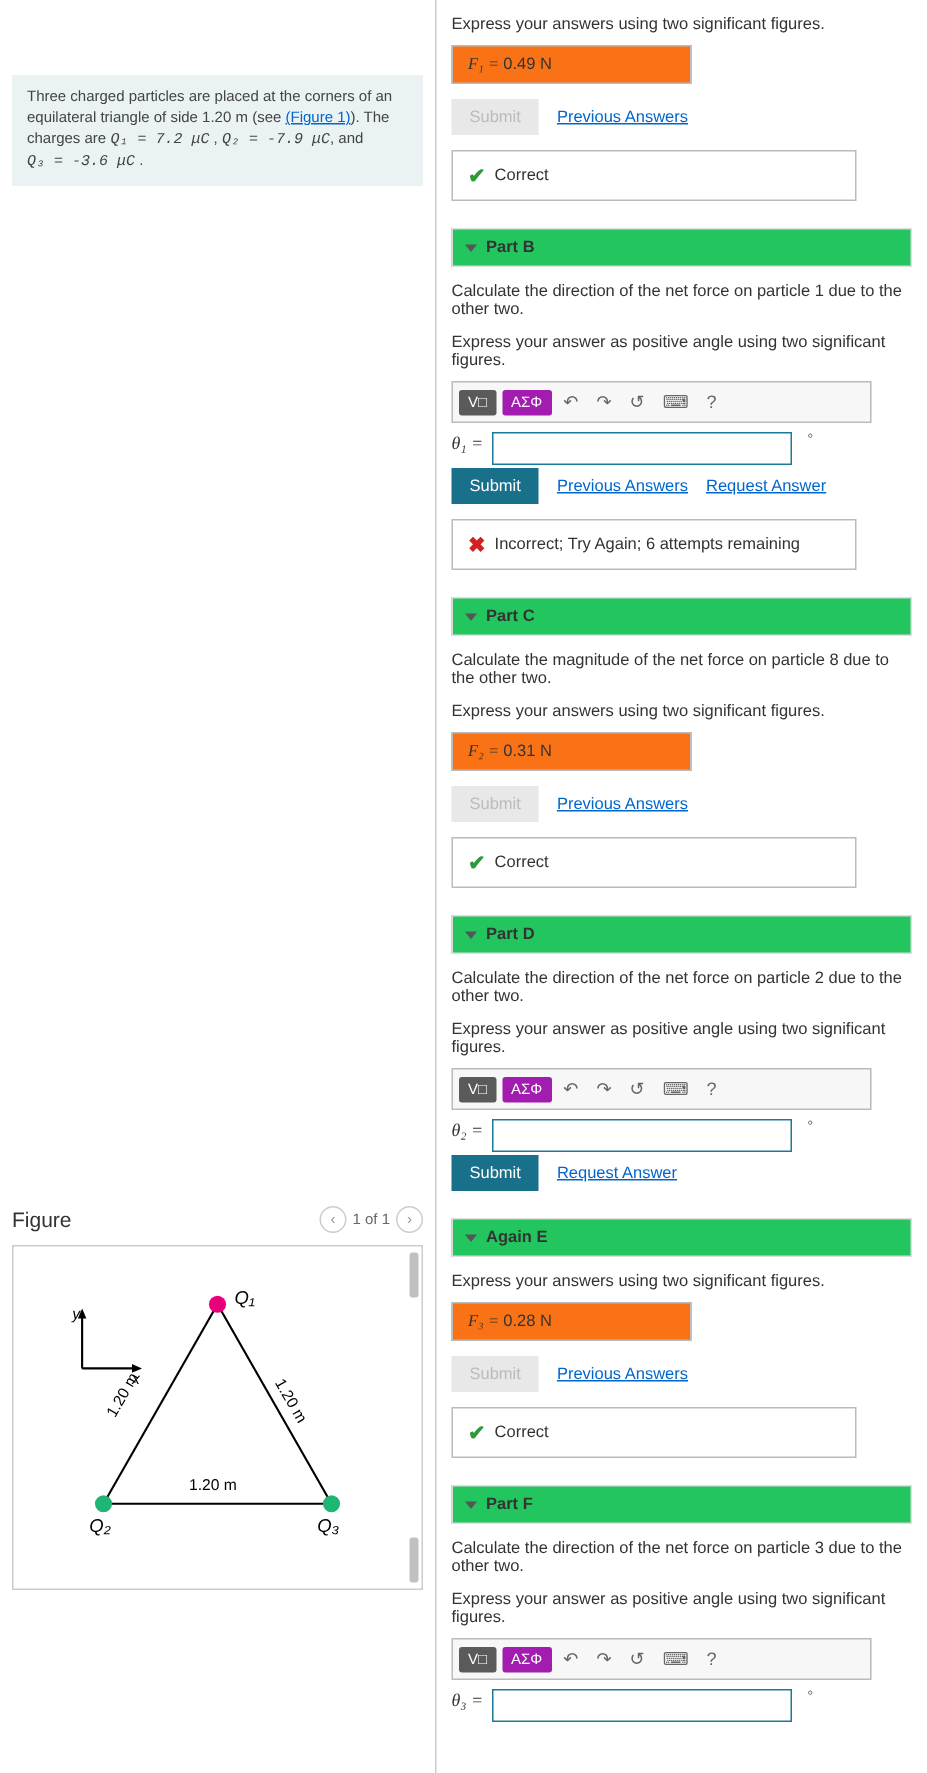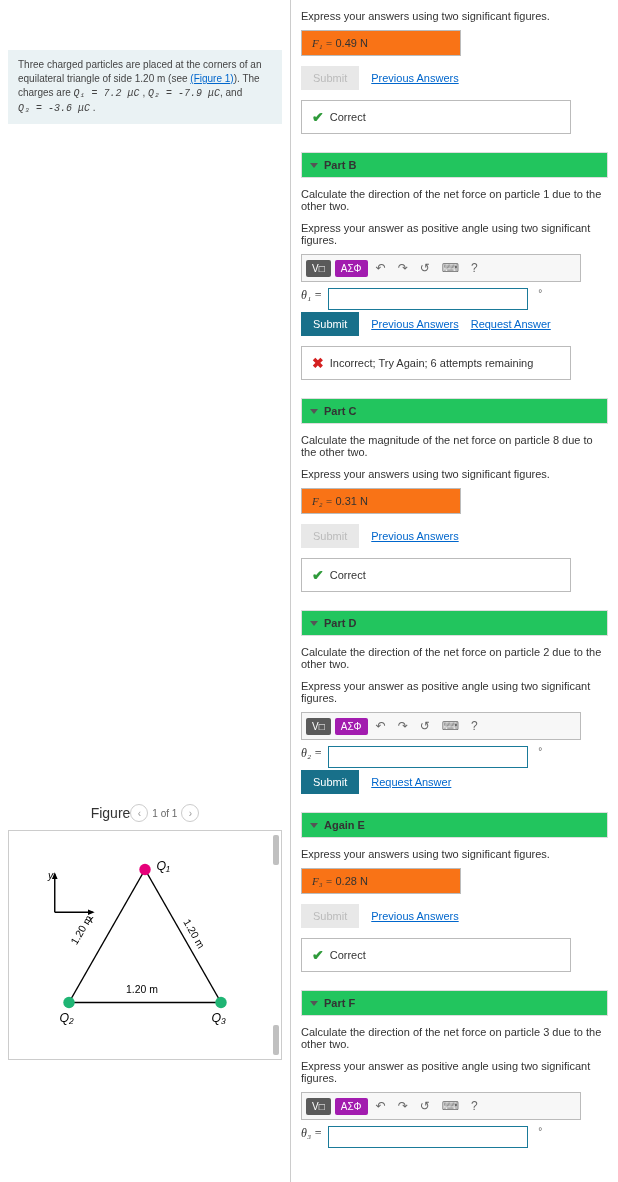--- a/index.html
+++ b/index.html
@@ -4,21 +4,21 @@
 <style>
 *{box-sizing:border-box;margin:0;padding:0;font-family:Arial,Helvetica,sans-serif}
 body{background:#fff;font-size:11px;color:#333;width:618px}
 .wrap{display:flex}
 .left{width:290px;padding:10px 8px}
 .right{flex:1;border-left:1px solid #ccc;padding:0 10px;min-height:1182px}
 .problem-text{background:#eaf2f4;padding:8px 10px;font-size:10px;line-height:1.4;color:#444;margin-top:40px}
 .problem-text .fig-link{color:#0066cc;text-decoration:underline}
 .problem-text em{font-style:italic;font-family:Liberation Mono, monospace}
 .figure-section{margin-top:680px}
-.figure-head{display:flex;align-items:center;justify-content:center;margin-bottom:8px}
+.figure-head{display:flex;align-items:center;justify-content:space-between;margin-bottom:8px}
 .figure-title{font-size:14px;color:#333}
 .fig-nav{display:flex;align-items:center;gap:4px;font-size:10px;color:#666}
 .nav-btn{width:18px;height:18px;border:1px solid #ccc;border-radius:50%;display:flex;align-items:center;justify-content:center;background:#fff;color:#999;font-size:10px}
 .figure-box{border:1px solid #ccc;height:230px;position:relative;padding:10px}
 .scroll-thumb{position:absolute;right:2px;top:4px;width:6px;height:30px;background:#c0c0c0;border-radius:2px}
 .scroll-thumb.bt{top:auto;bottom:4px}
 .instr{font-size:11px;color:#333;margin:10px 0 8px}
 .ans-box{border:1px solid #bbb;padding:6px 10px;width:160px;font-size:11px;background:#f97316;margin-bottom:10px}
 .ans-box em{font-family:serif;font-style:italic}
 .sub-row{display:flex;align-items:center;gap:12px;margin-bottom:10px}

